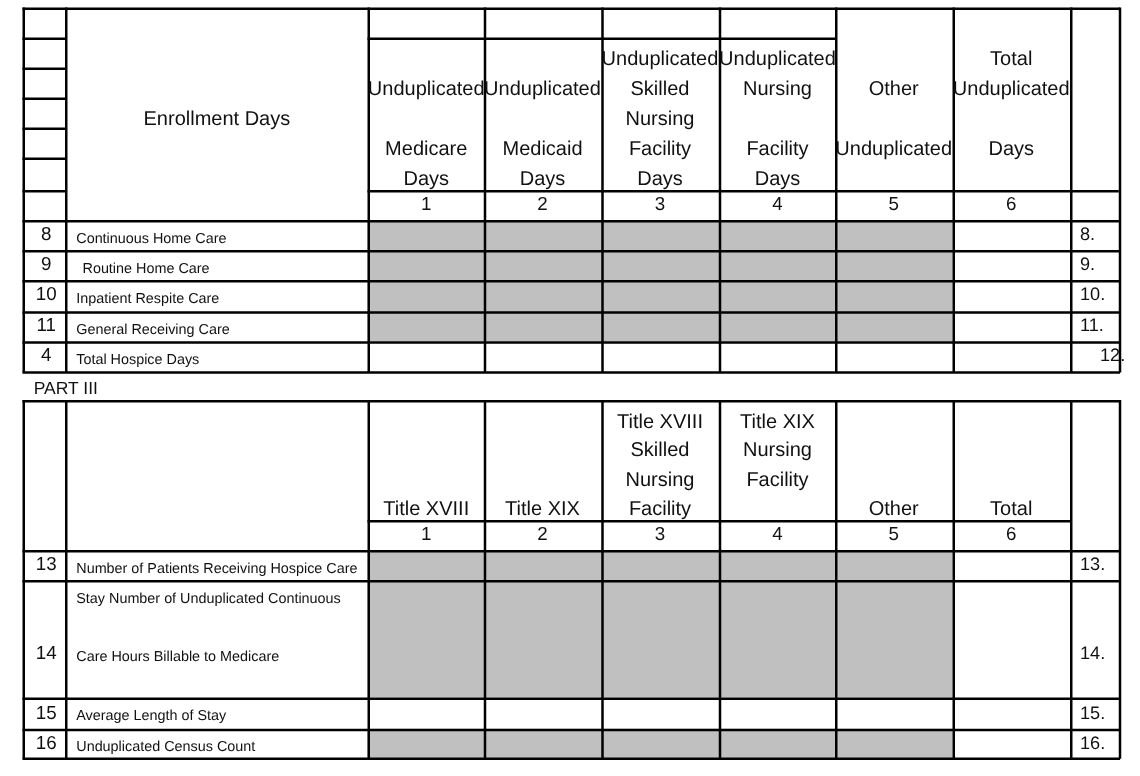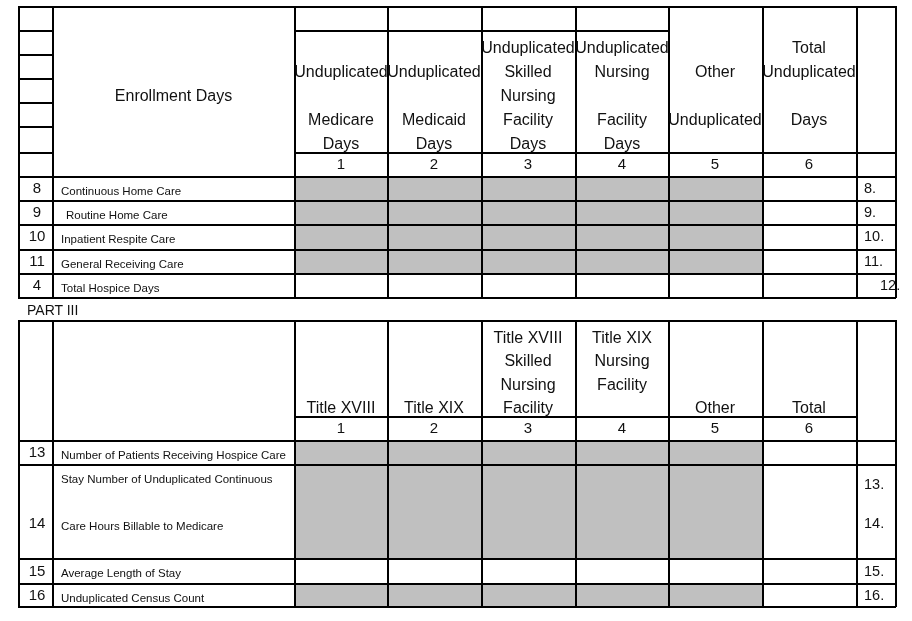--- a/index.html
+++ b/index.html
@@ -159,21 +159,21 @@
 
     <div class="num" style="left:294px;top:419px;width:94px;">1</div>
     <div class="num" style="left:387px;top:419px;width:94px;">2</div>
     <div class="num" style="left:481px;top:419px;width:94px;">3</div>
     <div class="num" style="left:575px;top:419px;width:94px;">4</div>
     <div class="num" style="left:668px;top:419px;width:94px;">5</div>
     <div class="num" style="left:762px;top:419px;width:94px;">6</div>
 
     <div class="rownum" style="left:20px;top:443px;">13</div>
     <div class="rowlabel" style="left:61px;top:449px;">Number of Patients Receiving Hospice Care</div>
-    <div class="ref" style="left:864px;top:444px;margin-top:32px;">13.</div>
+    <div class="ref" style="left:864px;top:444px;">13.</div>
 
     <div class="rownum" style="left:20px;top:514px;">14</div>
     <div class="rowlabel" style="left:61px;top:473px;">Stay Number of Unduplicated Continuous</div>
     <div class="rowlabel" style="left:61px;top:520px;">Care Hours Billable to Medicare</div>
     <div class="ref" style="left:864px;top:515px;">14.</div>
 
     <div class="rownum" style="left:20px;top:562px;">15</div>
     <div class="rowlabel" style="left:61px;top:567px;">Average Length of Stay</div>
     <div class="ref" style="left:864px;top:563px;">15.</div>
 

